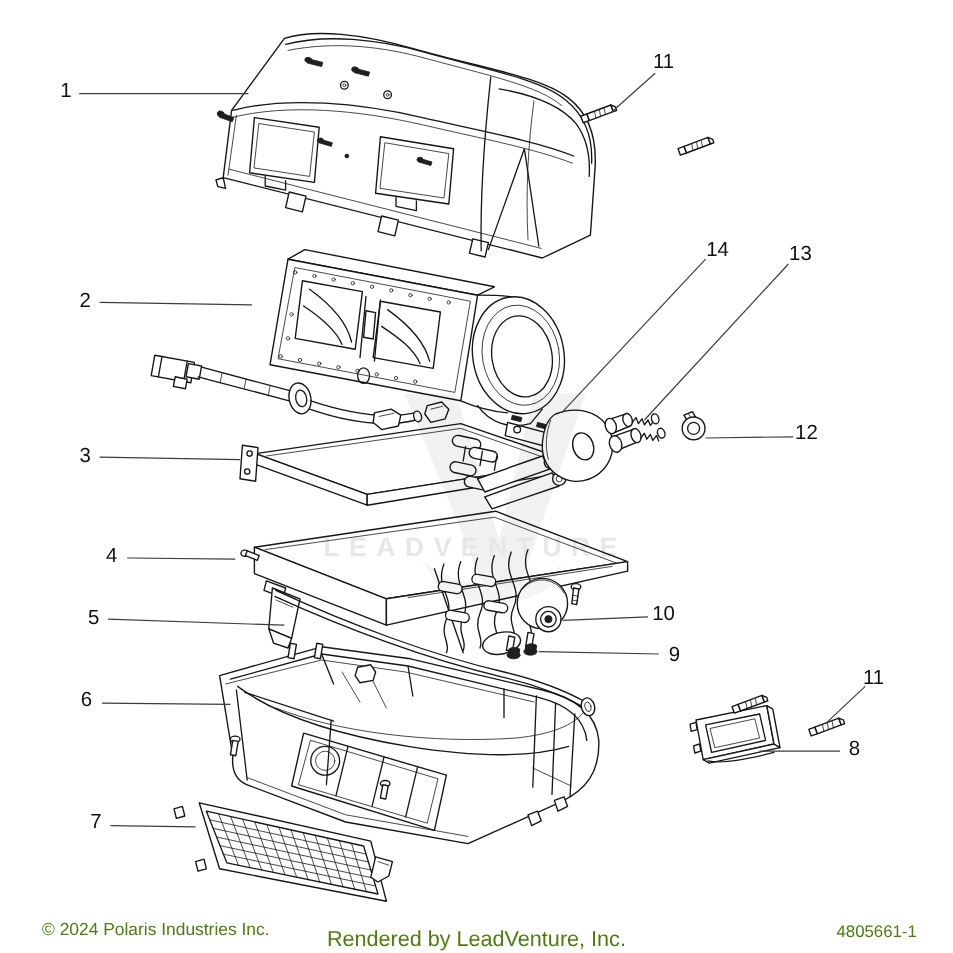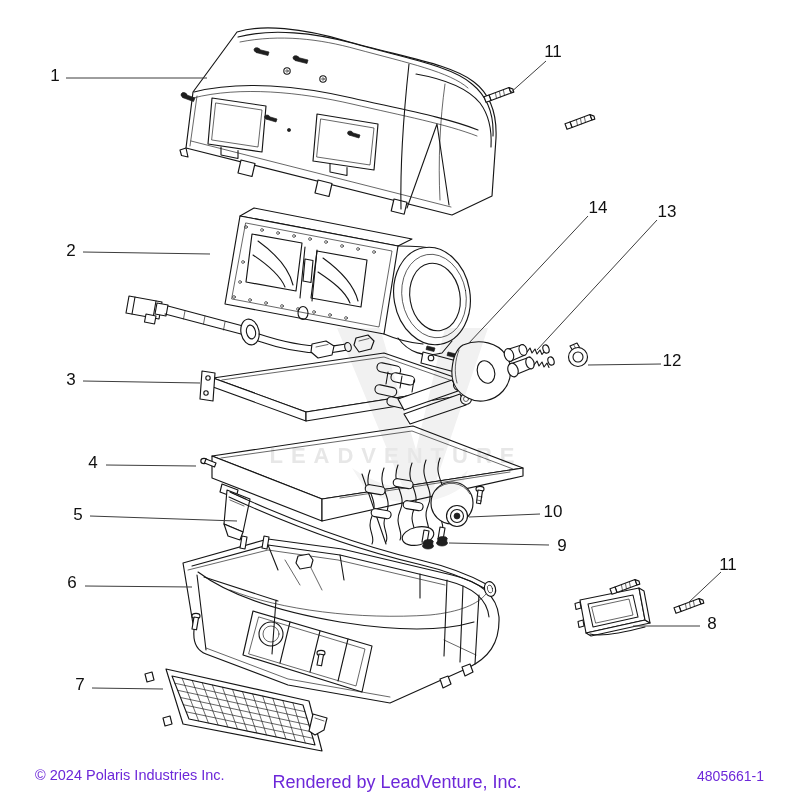--- a/index.html
+++ b/index.html
@@ -9,21 +9,21 @@
   
   .ln{fill:none;stroke:#161616;stroke-width:1.1;stroke-linecap:round;stroke-linejoin:round;}
   .fw{fill:#ffffff;stroke:#161616;stroke-width:1.15;stroke-linejoin:round;stroke-linecap:round;}
   .thin{stroke-width:0.65;}
   .dark{fill:#1f1f1f;stroke:#1f1f1f;stroke-width:0.7;stroke-linejoin:round;}
   .leader{stroke:#3d3d3d;stroke-width:1;}
   text.callout{font-family:"Liberation Sans",sans-serif;font-size:17px;fill:#101010;text-anchor:middle;}
   #wm-text{font-family:"Liberation Sans",sans-serif;font-size:22px;font-weight:bold;
            letter-spacing:8px;fill:#e7e7e7;text-anchor:middle;}
   #watermark-layer{mix-blend-mode:multiply;}
-  .footer-text{position:absolute;color:#6d28d9;white-space:nowrap;}
+  .footer-text{position:absolute;color:#4d7c0f;white-space:nowrap;}
   .f-left{left:35px;top:767px;font-size:14.5px;}
   .f-center{left:0;right:0;top:772px;text-align:center;font-size:18px;}
   .f-right{right:30px;top:768px;font-size:14px;}
 </style>
 </head>
 <body>
 
 <div class="page">
 <svg width="794" height="794" viewBox="0 0 794 794">
 

